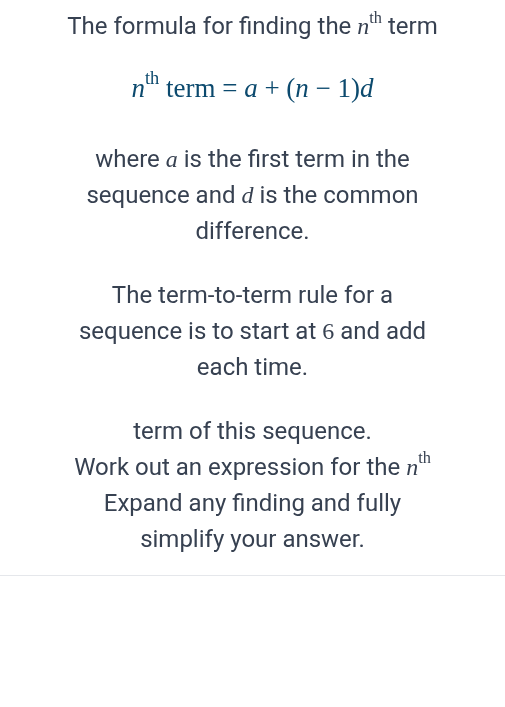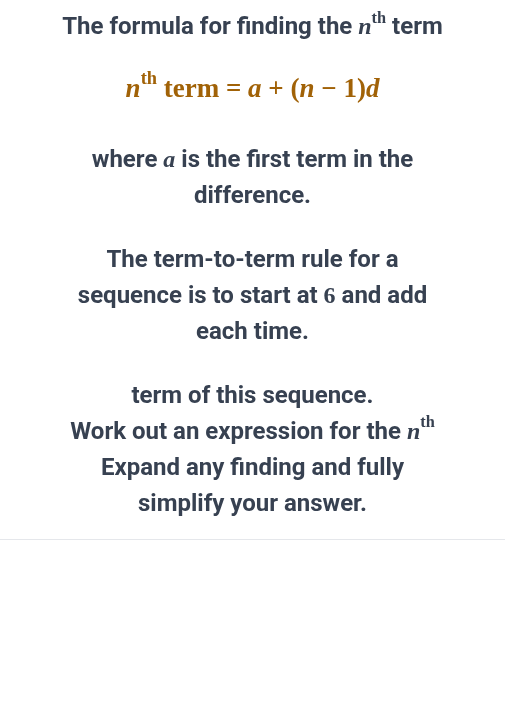--- a/index.html
+++ b/index.html
@@ -13,33 +13,32 @@
       background: #ffffff;
       font-family: -apple-system, BlinkMacSystemFont, 'Segoe UI', Roboto, sans-serif;
       color: #374151;
       overflow: hidden;
       padding: 8px 0;
     }
     .content {
       text-align: center;
       font-size: 24px;
       line-height: 1.5;
-      font-weight: bold;
     }
     .para {
       margin-bottom: 18px;
     }
     .para1 {
       padding: 0 8px;
     }
     .formula-block {
       font-family: 'Times New Roman', Times, serif;
       font-size: 27px;
       margin: 24px 0 32px 0;
-      color: #a16207;
+      color: #0c4a6e;
     }
     .math-var {
       font-family: 'Times New Roman', Times, serif;
       font-style: italic;
     }
     .math-num {
       font-family: 'Times New Roman', Times, serif;
       font-style: normal;
     }
     .sup {
@@ -86,20 +85,23 @@
   </div>
 
   <div class="formula-block">
     <span class="math-var">n</span><span class="sup">th</span><span class="formula-text"> term </span><span class="formula-text">= </span><span class="math-var">a</span><span class="formula-text"> + (</span><span class="math-var">n</span><span class="formula-text"> − </span><span class="math-num">1</span><span class="formula-text">)</span><span class="math-var">d</span>
   </div>
 
   <div class="para para2">
     <span class="line">
       <span>where </span><span class="math-var">a</span><span> is the first term in the</span>
     </span>
+    <span class="line">
+      <span>sequence and </span><span class="math-var">d</span><span> is the common</span>
+    </span>
     <span class="line">difference.</span>
   </div>
 
   <div class="para para3">
     <span class="line">The term-to-term rule for a</span>
     <span class="line">
       <span>sequence is to start at </span><span class="math-num">6</span><span> and add </span>
     </span>
     <span class="line">each time.</span>
   </div>

